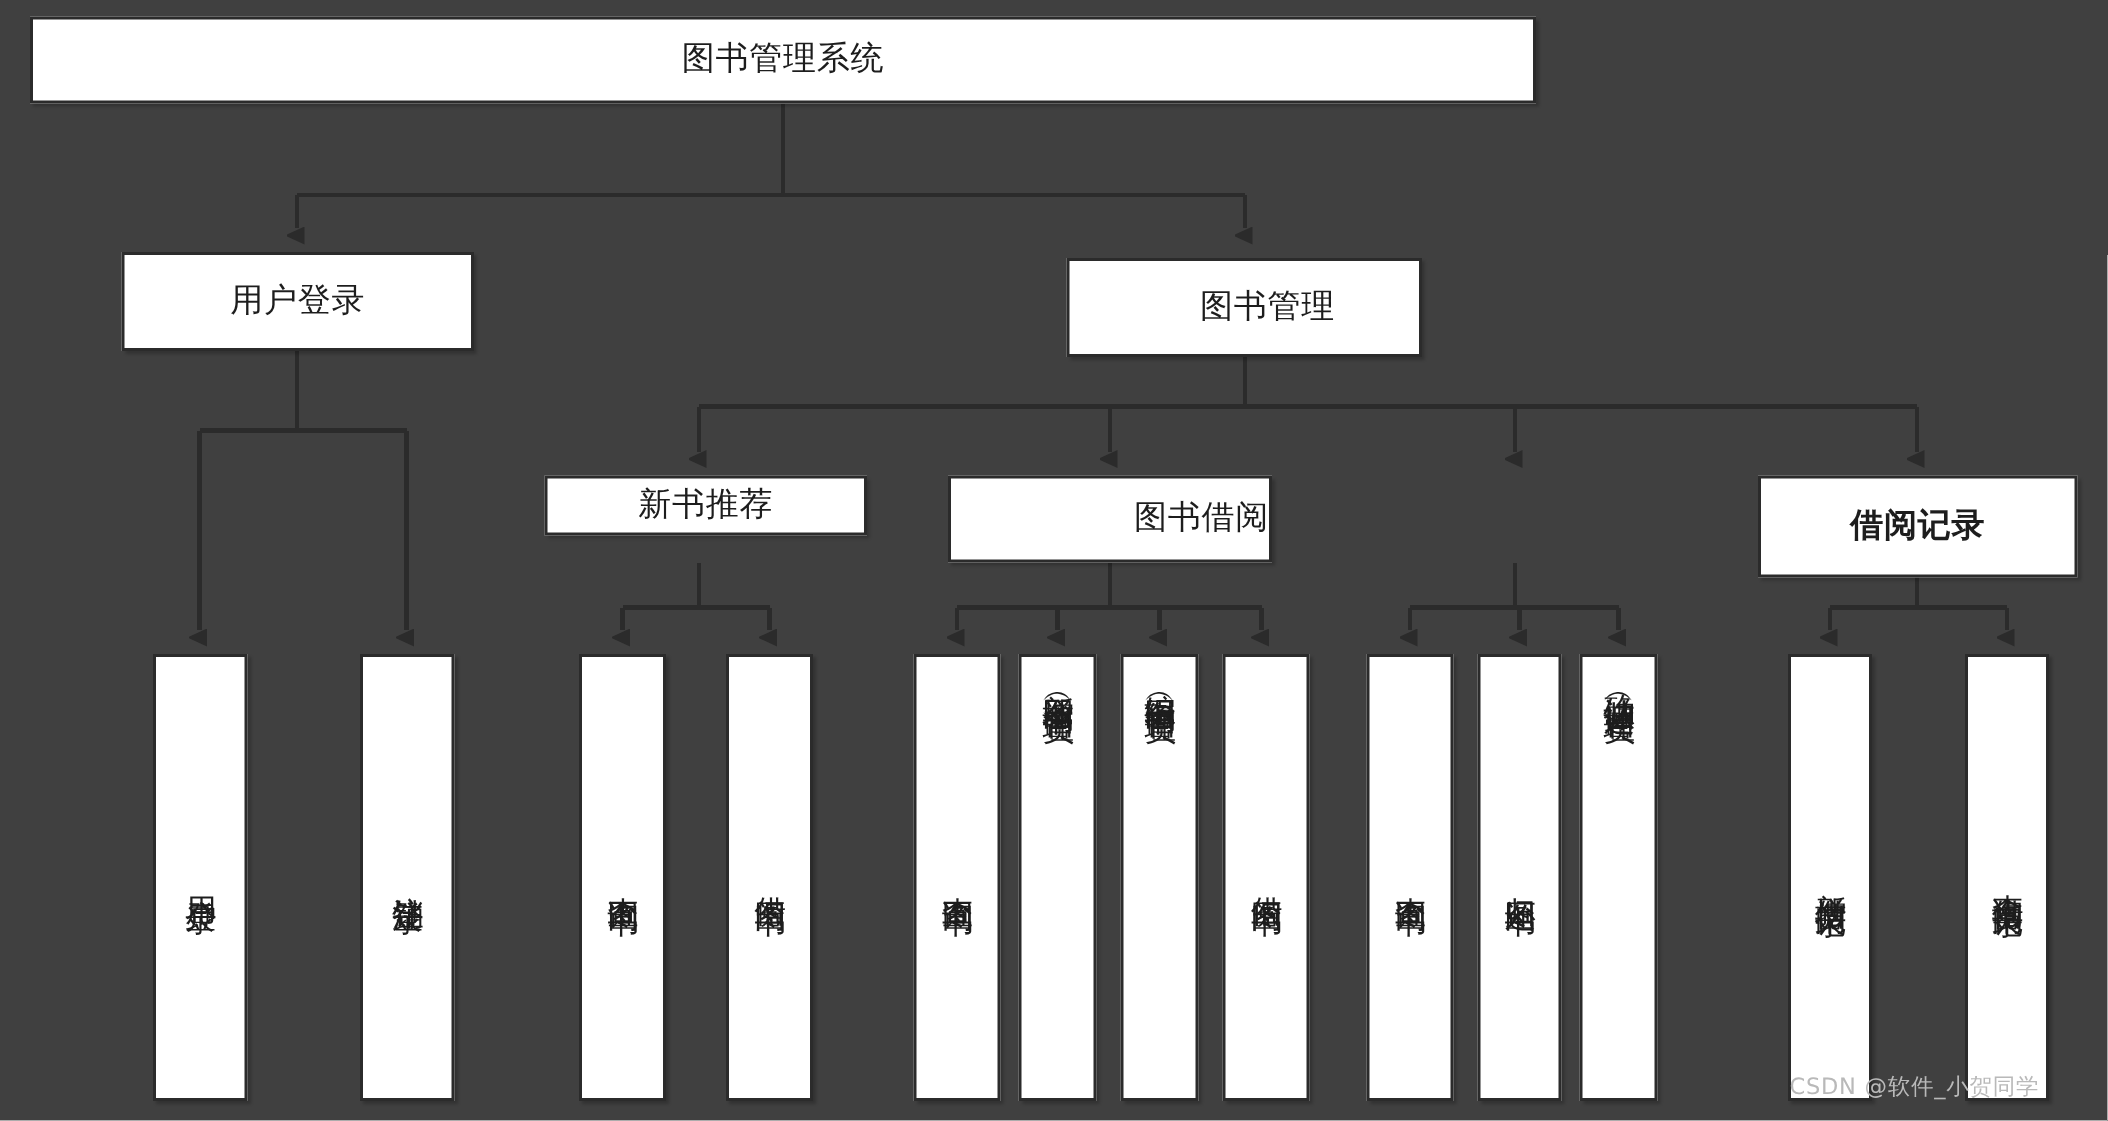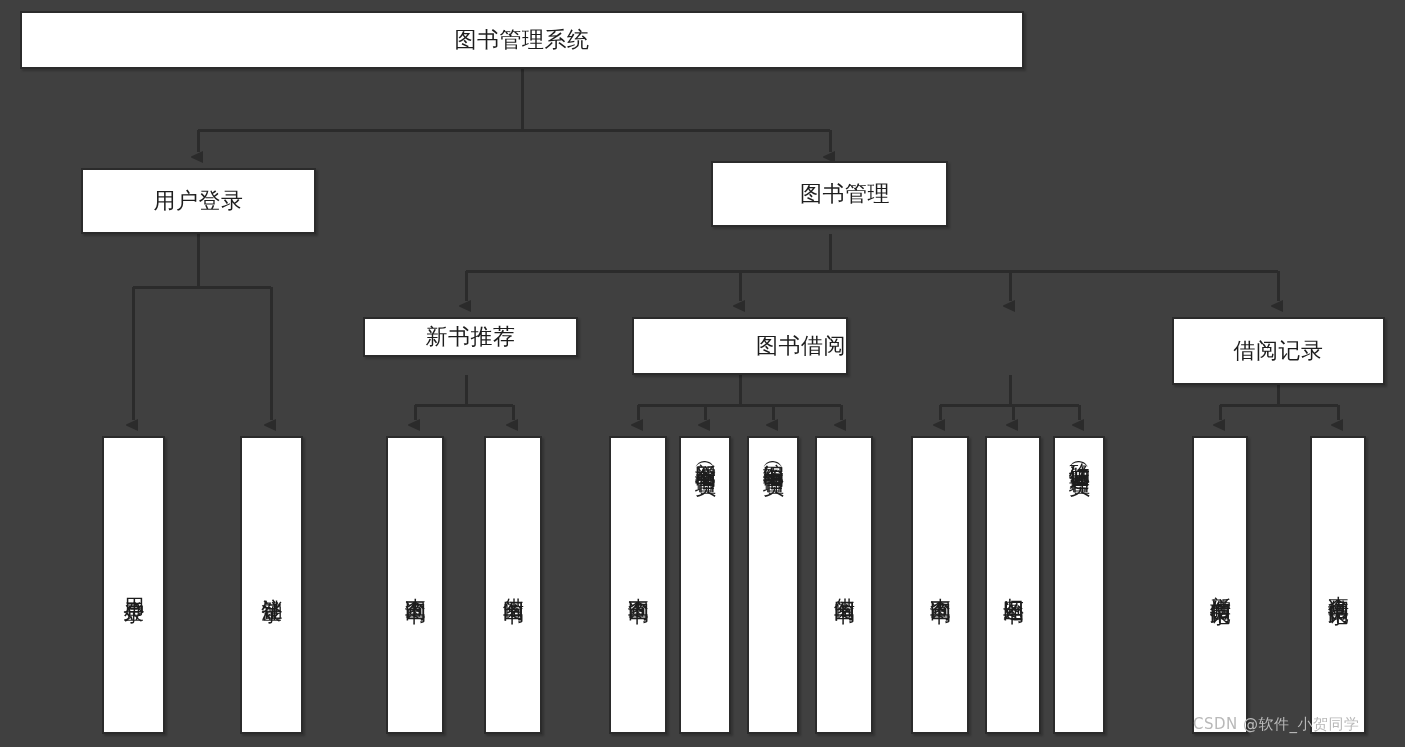--- a/index.html
+++ b/index.html
@@ -124,31 +124,31 @@
     </g>
   </svg>
 
   <div class="node h" style="left:20px; top:11px; width:1004px; height:58px;">
     <span class="label">图书管理系统</span>
   </div>
 
   <div class="node h" style="left:81px; top:168px; width:235px; height:66px;">
     <span class="label">用户登录</span>
   </div>
-  <div class="node h" style="left:711px; top:161px; width:237px; height:66px;padding-left:31px;">
+  <div class="node h" style="left:711px; top:172px; width:237px; height:66px;padding-left:31px;">
     <span class="label">图书管理</span>
   </div>
 
   <div class="node h" style="left:363px; top:317px; width:215px; height:40px;">
     <span class="label">新书推荐</span>
   </div>
   <div class="node h" style="left:632px; top:317px; width:216px; height:58px;justify-content:flex-end;">
     <span class="label">图书借阅</span>
   </div>
-  <div class="node h" style="left:1172px; top:317px; width:213px; height:68px;">
+  <div class="node h" style="left:1172px; top:317px; width:213px; height:68px;font-weight:bold;">
     <span class="label">借阅记录</span>
   </div>
 
   <div class="node v mid" style="left:102px; top:436px; width:63px; height:298px;">
     <span class="label">用户登录</span>
   </div>
   <div class="node v mid" style="left:240px; top:436px; width:63px; height:298px;">
     <span class="label">注销登录</span>
   </div>
 

